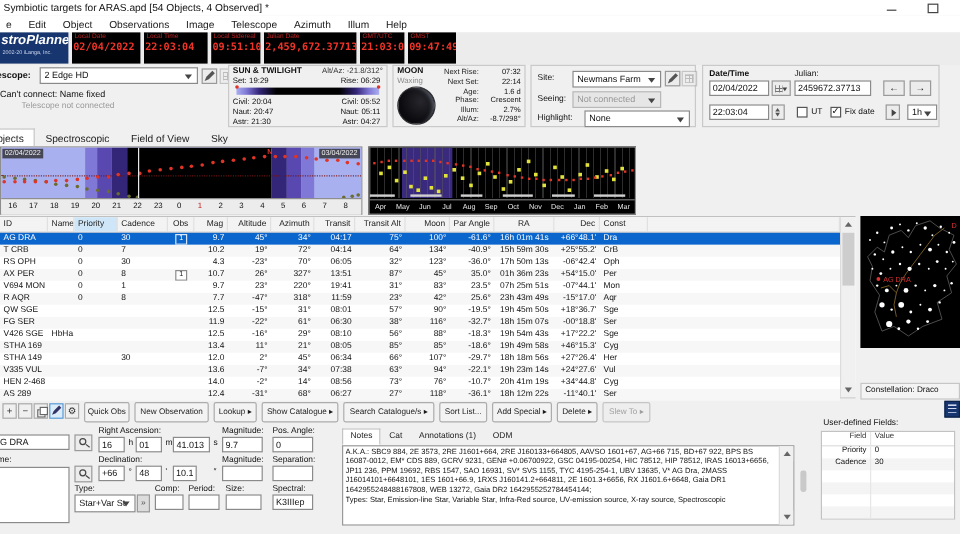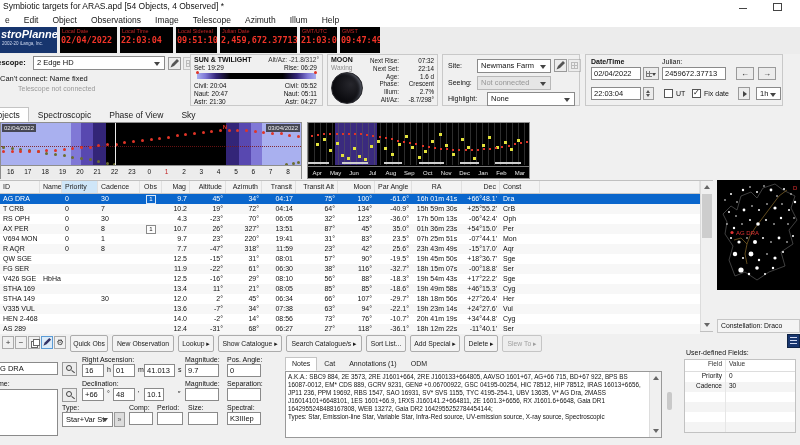--- a/index.html
+++ b/index.html
@@ -358,21 +358,21 @@
   <div class="cb on" id="cb-fix"></div>
   <div class="cblabel" id="lb-fix">Fix date</div>
   <div class="pbtn"></div>
   <div class="combo" id="dt-step">
     <span>1h</span></div>
 </div>
 
 <div id="tabs">
     <div class="tab active">Objects</div>
     <div class="tab">Spectroscopic</div>
-    <div class="tab">Phase of View</div>
+    <div class="tab">Field of View</div>
     <div class="tab">Sky</div>
   </div>
 
 <div id="daychart">
   <div id="dc-plot">
     <div class="datelab" id="dc-date-l">02/04/2022</div>
     <div class="datelab" id="dc-date-r">03/04/2022</div>
   <div class="band" style="left: 0px; width: 69.8844px; background: rgb(169, 176, 239);"></div>
       <div class="band" style="left: 69.8844px; width: 10.2312px; background: rgb(128, 120, 214);"></div>
       <div class="band" style="left: 80.1156px; width: 12.3121px; background: rgb(88, 72, 176);"></div>

